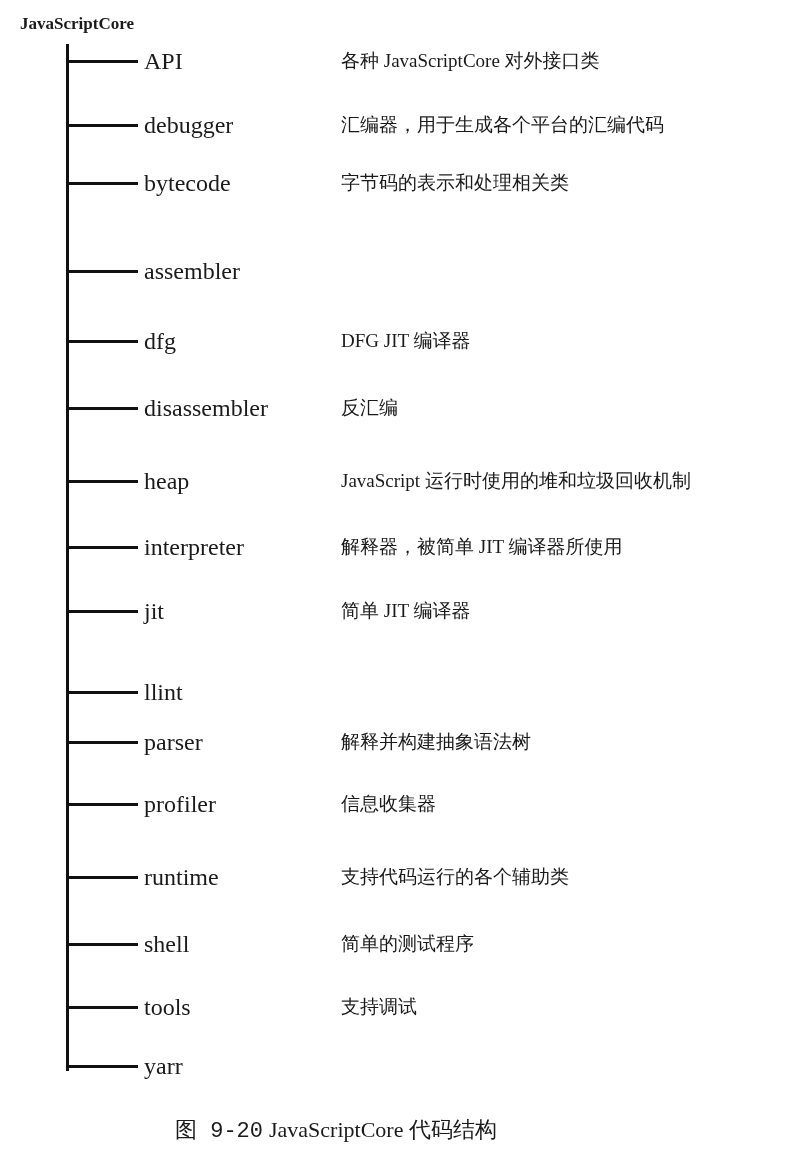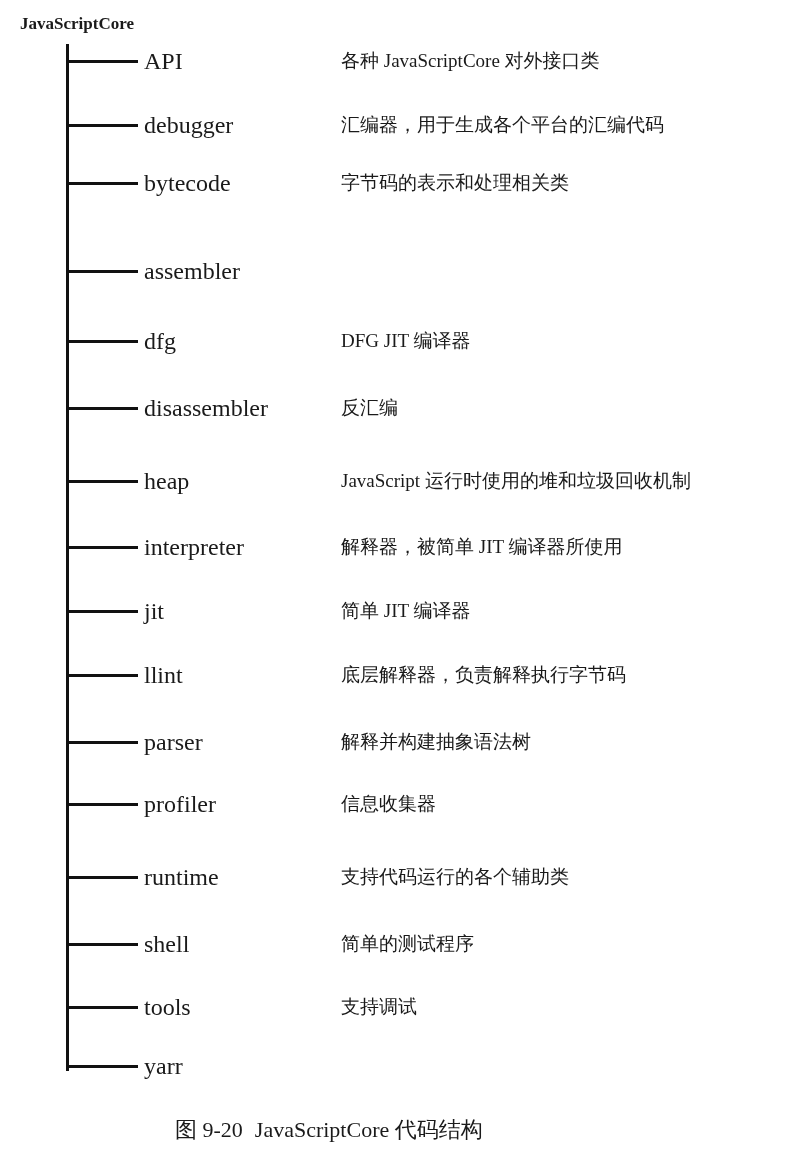--- a/index.html
+++ b/index.html
@@ -7,21 +7,21 @@
          font-family:"Liberation Serif","DejaVu Serif",serif; color:#1a1a1a; }
   .root-label { position:absolute; left:20px; top:14px; font-size:17px;font-weight:bold; }
   .trunk { position:absolute; left:66px; top:44px; width:3px; height:1027px; background:#111; }
   .row { position:absolute; left:66px; height:30px; width:700px; }
   .branch { position:absolute; left:0; top:14px; width:72px; height:3px; background:#111; }
   .name { position:absolute; left:78px; top:0; font-size:24px; line-height:30px; white-space:nowrap; }
   .desc { position:absolute; left:275px; top:0; font-size:19px; line-height:30px; white-space:nowrap;
           font-family:"Liberation Serif","DejaVu Sans",serif; }
   .caption { position:absolute; left:0; width:803px; top:1115px; text-align:center; font-size:22px;
              padding-left:175px; box-sizing:border-box; text-align:left; }
-  .caption .num { margin-right:12px; }
+  .caption .num { margin-right:6px;font-family:Liberation Mono, monospace; }
 </style>
 </head>
 <body>
 
 <div>
   <div class="root-label">JavaScriptCore</div>
   <div class="trunk"></div>
   <div id="rows">
       <div class="row" style="top: 46px;">
         <div class="branch"></div>
@@ -60,24 +60,23 @@
       <div class="row" style="top: 532px; padding-left: 27px;">
         <div class="branch"></div>
         <span class="name">interpreter</span>
         <span class="desc">解释器，被简单 JIT 编译器所使用</span>
       </div>
       <div class="row" style="top: 596px;">
         <div class="branch"></div>
         <span class="name">jit</span>
         <span class="desc">简单 JIT 编译器</span>
       </div>
-      <div class="row" style="top: 660px; padding-left: 29px;">
+      <div class="row" style="top: 677px; padding-left: 29px;">
         <div class="branch"></div>
         <span class="name">llint</span>
-        <span class="desc">底层解释器，负责解释执行字节码</span>
       </div>
       <div class="row" style="top: 727px;">
         <div class="branch"></div>
         <span class="name">parser</span>
         <span class="desc">解释并构建抽象语法树</span>
       </div>
       <div class="row" style="top: 789px;">
         <div class="branch"></div>
         <span class="name">profiler</span>
         <span class="desc">信息收集器</span>

